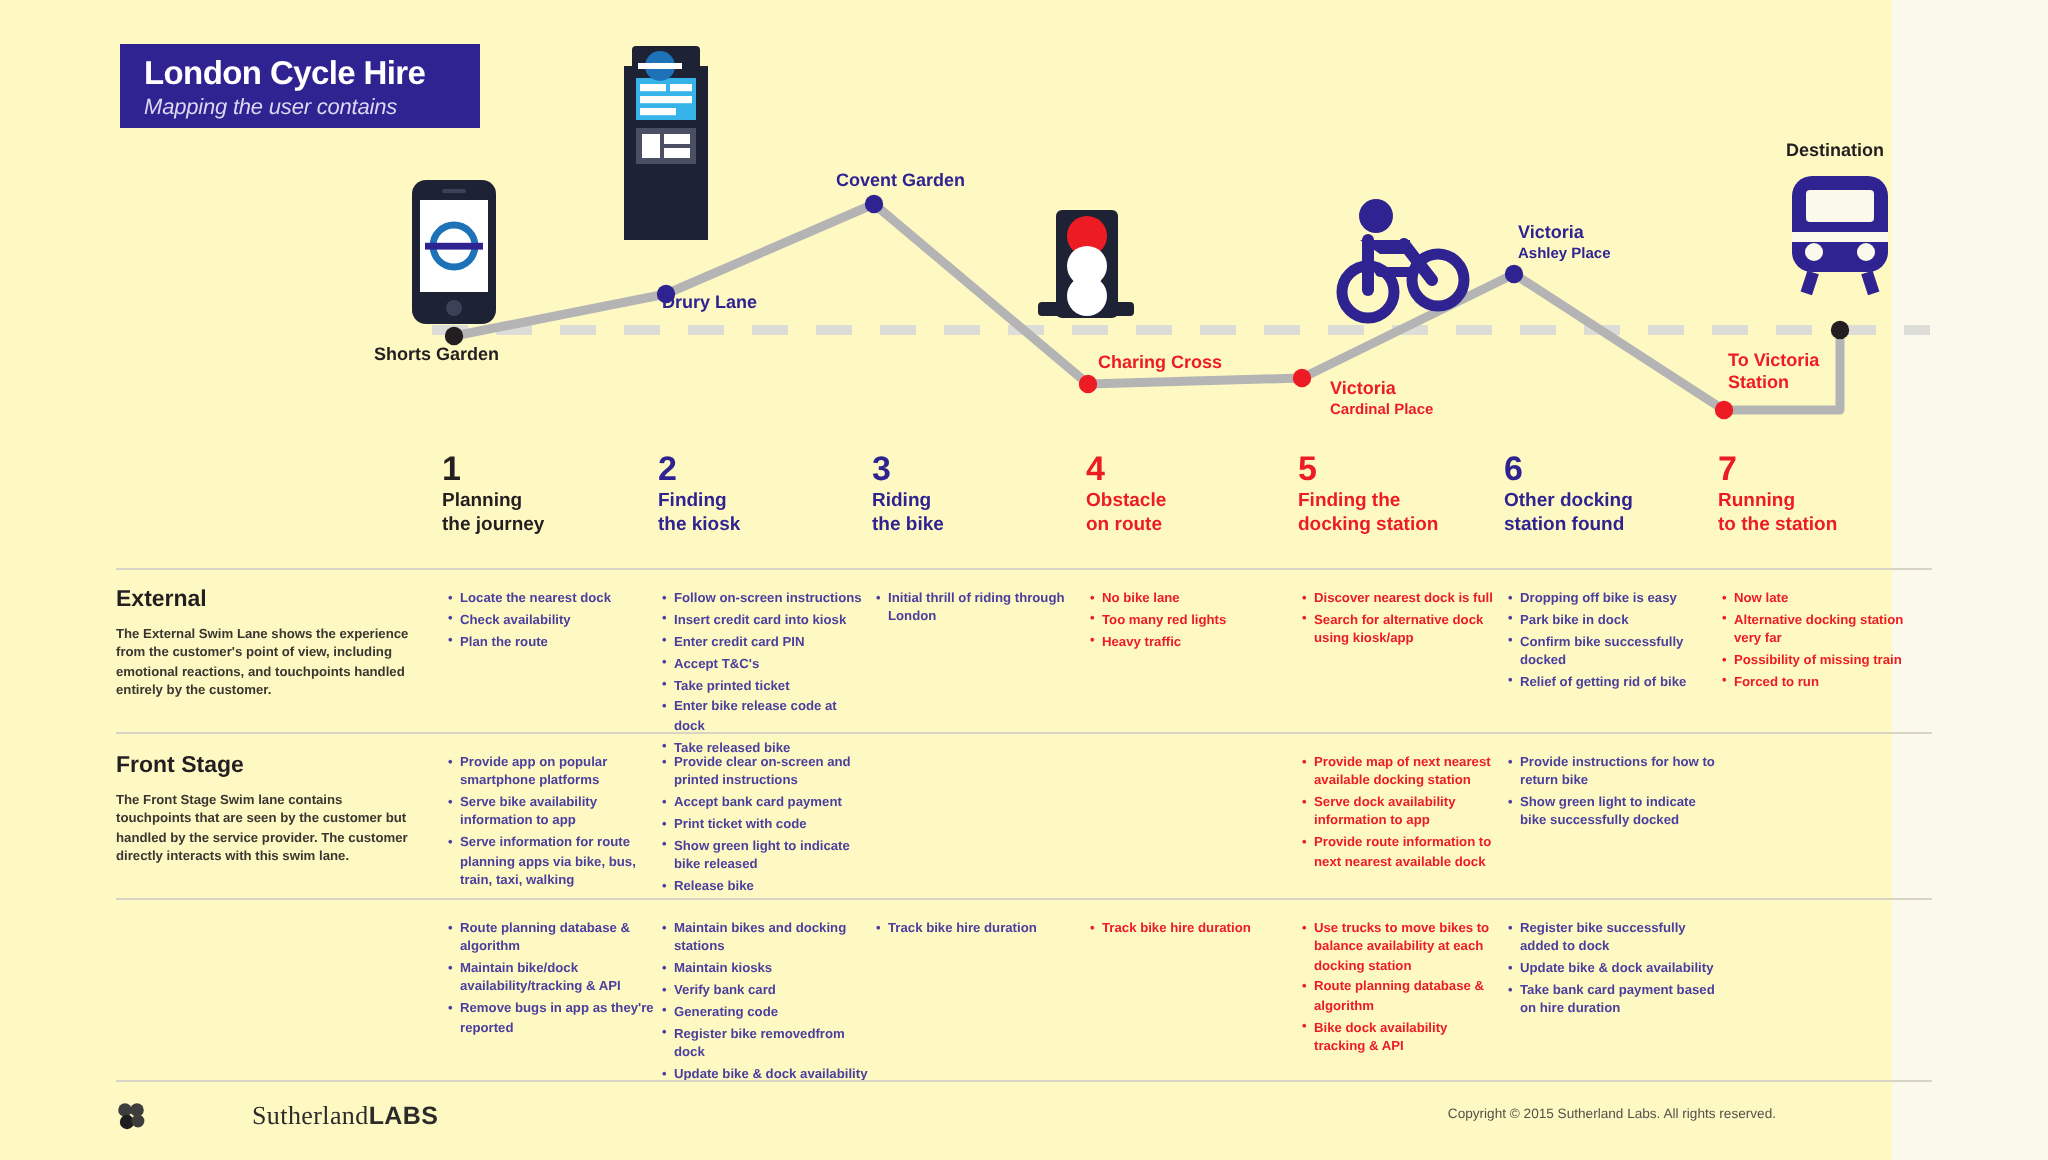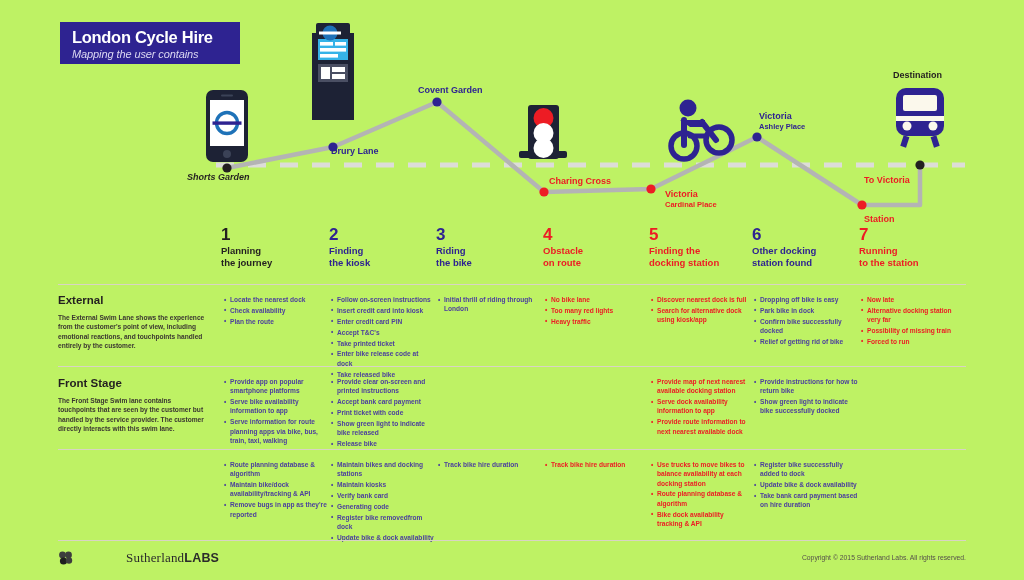--- a/index.html
+++ b/index.html
@@ -2,21 +2,21 @@
 <html><head>
 <meta charset="utf-8">
 <style>
   * { box-sizing: border-box; margin: 0; padding: 0; }
   html, body {
     width: 1024px; height: 580px;
     background: #fbf8ec;
     font-family: "Liberation Sans", sans-serif;
     overflow: hidden;
   }
-  #page { position: relative; width: 1024px; height: 580px; background: #bef264; }
+  #page { position: relative; width: 946px; height: 580px; background: #fef9c3; }
 
   
   .title-box {
     position: absolute; left: 60px; top: 22px;
     width: 180px; height: 42px;
     background: #2e2391;
     padding: 6px 10px 0 12px;
   }
   .title-main {
     color: #ffffff; font-size: 16.5px; font-weight: bold;
@@ -157,21 +157,21 @@
         <rect x="896" y="88" width="48" height="48" rx="10"></rect>
         <rect x="903" y="95" width="34" height="16" rx="2" fill="#fbf8ec"></rect>
         <circle cx="907" cy="126" r="4.5" fill="#fbf8ec"></circle>
         <circle cx="933" cy="126" r="4.5" fill="#fbf8ec"></circle>
         <rect x="902" y="136" width="6" height="11" transform="rotate(18 905 141)"></rect>
         <rect x="932" y="136" width="6" height="11" transform="rotate(-18 935 141)"></rect>
         <rect x="896" y="116" width="48" height="5" fill="#fbf8ec"></rect>
       </g>
     </svg>
 
-    <div class="maplabel c-dark" style="left:187px; top:172px;font-style:italic;">
+    <div class="maplabel c-dark" style="left:187px; top:172px;">
       <span class="l1">Shorts Garden</span>
     </div>
     <div class="maplabel c-blue" style="left:331px; top:146px;text-align:right;">
       <span class="l1">Drury Lane</span>
     </div>
     <div class="maplabel c-blue" style="left:418px; top:85px;">
       <span class="l1">Covent Garden</span>
     </div>
     <div class="maplabel c-red" style="left:549px; top:176px;">
       <span class="l1">Charing Cross</span>
@@ -179,21 +179,21 @@
     <div class="maplabel c-red" style="left:665px; top:189px;">
       <span class="l1">Victoria</span>
       <span class="l2">Cardinal Place</span>
     </div>
     <div class="maplabel c-blue" style="left:759px; top:111px;">
       <span class="l1">Victoria</span>
       <span class="l2">Ashley Place</span>
     </div>
     <div class="maplabel c-red" style="left:864px; top:175px;">
       <span class="l1">To Victoria</span>
-      <span class="l2" style="font-size:9px;line-height:11px;margin-top:28px;">Station</span>
+      <span class="l2" style="font-size:9px;line-height:11px;">Station</span>
     </div>
     <div class="maplabel c-dark" style="left:893px; top:70px;">
       <span class="l1">Destination</span>
     </div>
   </div>
 
   <div class="stages">
     <div class="stage c-dark" style="left:221px;">
       <div class="num">1</div>
       <div class="lbl">Planning</div>

